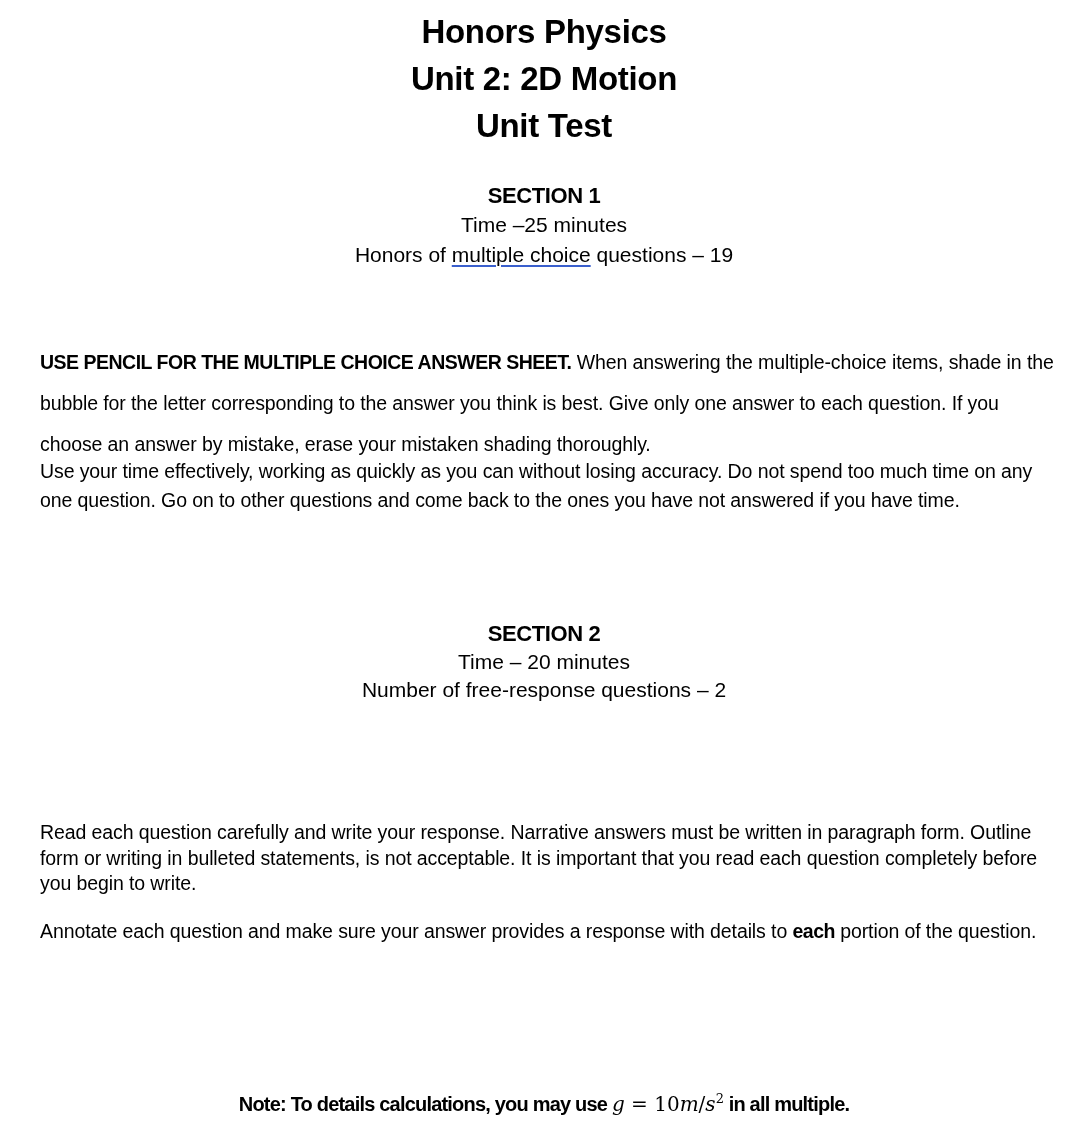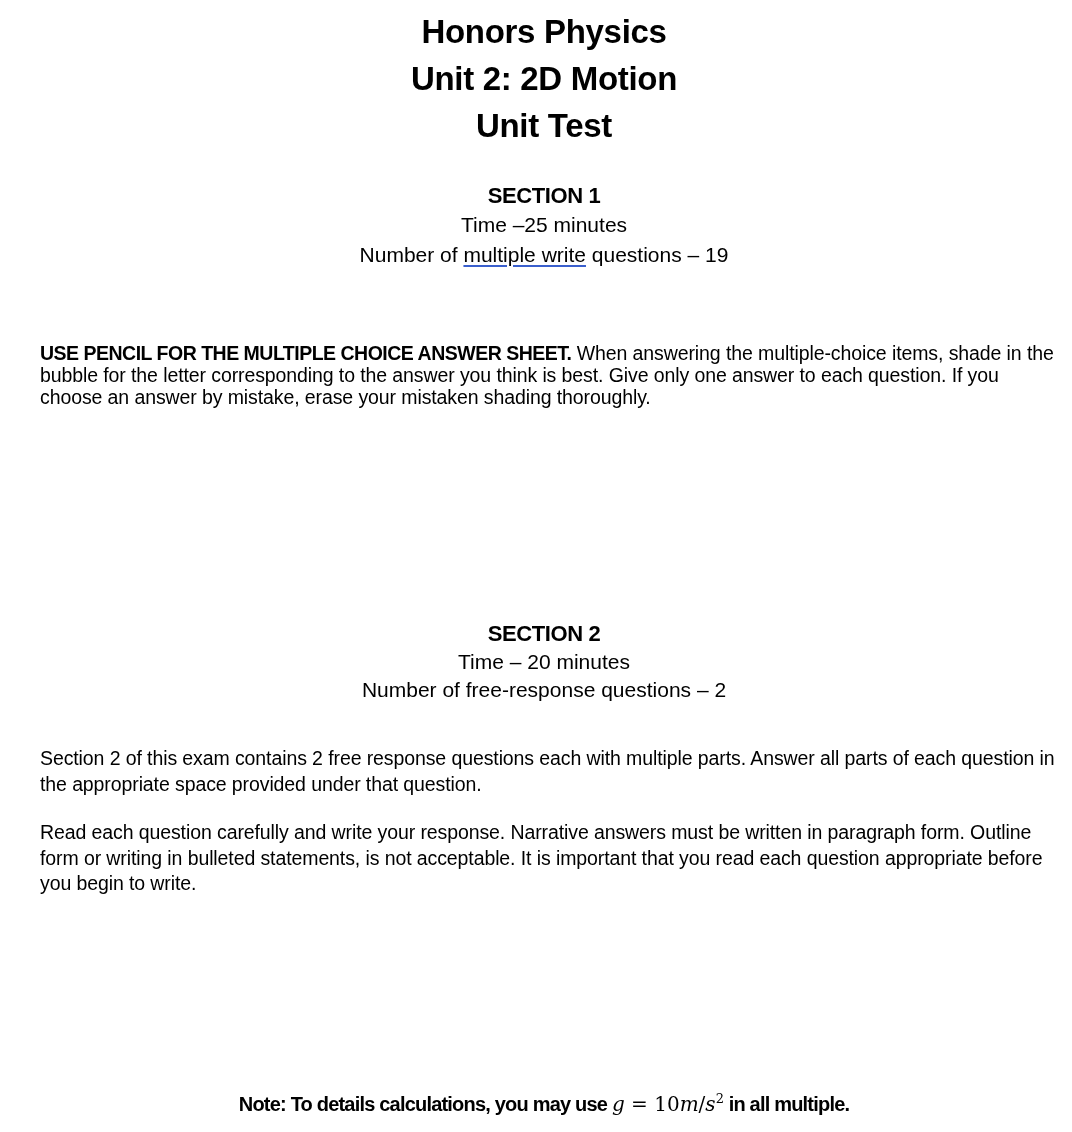--- a/index.html
+++ b/index.html
@@ -58,21 +58,21 @@
       text-decoration-thickness: 2px;
       text-underline-offset: 3px;
     }
     .para {
       position: absolute;
       left: 40px;
       width: 1020px;
       font-size: 19.5px;
       letter-spacing: -0.1px;
     }
-    .p1 { top: 342px; line-height: 22px; }
+    .p1 { top: 342px; line-height: 41px; }
     .p2 { top: 457px; line-height: 29px; }
     .p3 { top: 746px; line-height: 25.5px; }
     .p4 { top: 820px; line-height: 25.5px; }
     .p5 { top: 918px; line-height: 26px; }
     .bold { font-weight: bold; letter-spacing: -0.5px; }
     .note {
       position: absolute;
       left: 0;
       top: 1089px;
       width: 1088px;
@@ -98,32 +98,33 @@
 
   <div class="title-block">
     <div class="title-line">Honors Physics</div>
     <div class="title-line">Unit 2: 2D Motion</div>
     <div class="title-line">Unit Test</div>
   </div>
 
   <div class="section-header sec1">
     <div class="section-title">SECTION 1</div>
     <div>Time –25 minutes</div>
-    <div><span>Number of </span><span class="underline-blue">multiple write</span><span> questions – 19</span></div>
+    <div><span>Honors of </span><span class="underline-blue">multiple choice</span><span> questions – 19</span></div>
   </div>
 
   <div class="para p1"><span class="bold">USE PENCIL FOR THE MULTIPLE CHOICE ANSWER SHEET.</span><span> When answering the multiple-choice items, shade in the bubble for the letter corresponding to the answer you think is best. Give only one answer to each question. If you choose an answer by mistake, erase your mistaken shading thoroughly.</span></div>
 
+  <div class="para p2">Use your time effectively, working as quickly as you can without losing accuracy. Do not spend too much time on any one question. Go on to other questions and come back to the ones you have not answered if you have time.</div>
 
   <div class="section-header sec2">
     <div class="section-title">SECTION 2</div>
     <div>Time – 20 minutes</div>
     <div>Number of free-response questions – 2</div>
   </div>
 
-  <div class="para p3">Section 2 of this exam contains 2 free response questions each with multiple parts. Answer all parts of each question in the appropriate space provided under that question.</div>
 
-  <div class="para p4">Read each question carefully and write your response. Narrative answers must be written in paragraph form. Outline form or writing in bulleted statements, is not acceptable. It is important that you read each question appropriate before you begin to write.</div>
+  <div class="para p4">Read each question carefully and write your response. Narrative answers must be written in paragraph form. Outline form or writing in bulleted statements, is not acceptable. It is important that you read each question completely before you begin to write.</div>
 
+  <div class="para p5"><span>Annotate each question and make sure your answer provides a response with details to </span><span class="bold">each</span><span> portion of the question.</span></div>
 
   <div class="note"><span>Note: To details calculations, you may use </span><span class="math"><span class="var">g</span><span> = 10</span><span class="var">m</span><span>/</span><span class="var">s</span><sup>2</sup></span><span> in all multiple.</span></div>
 
 </div>
 
 </body></html>

